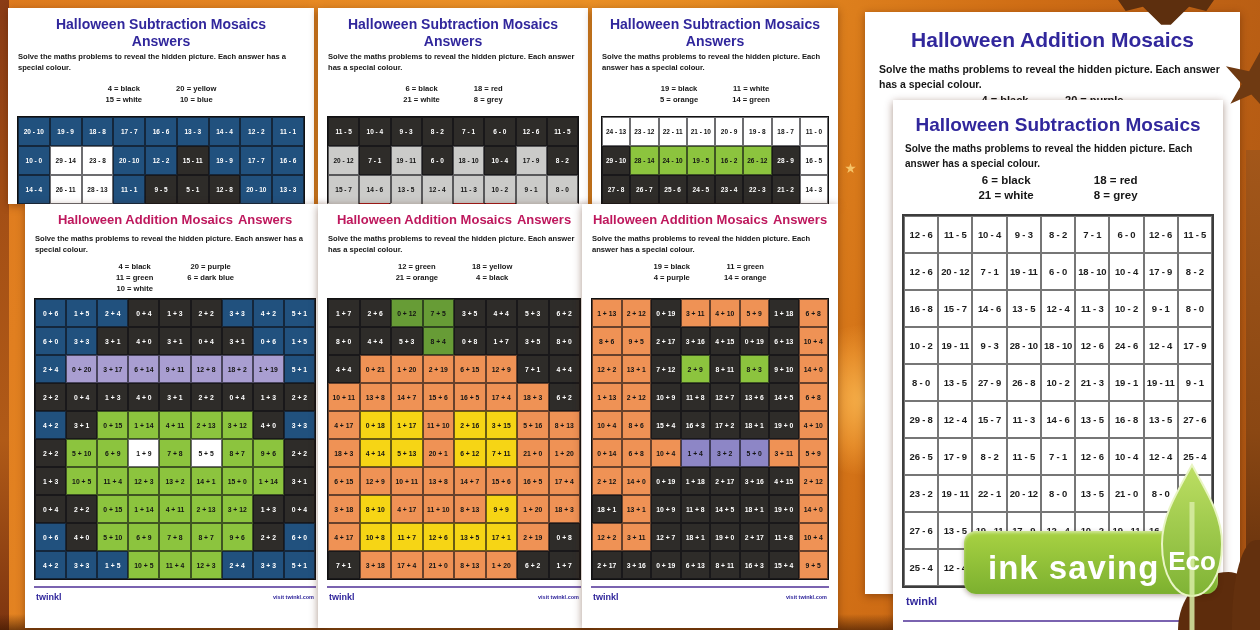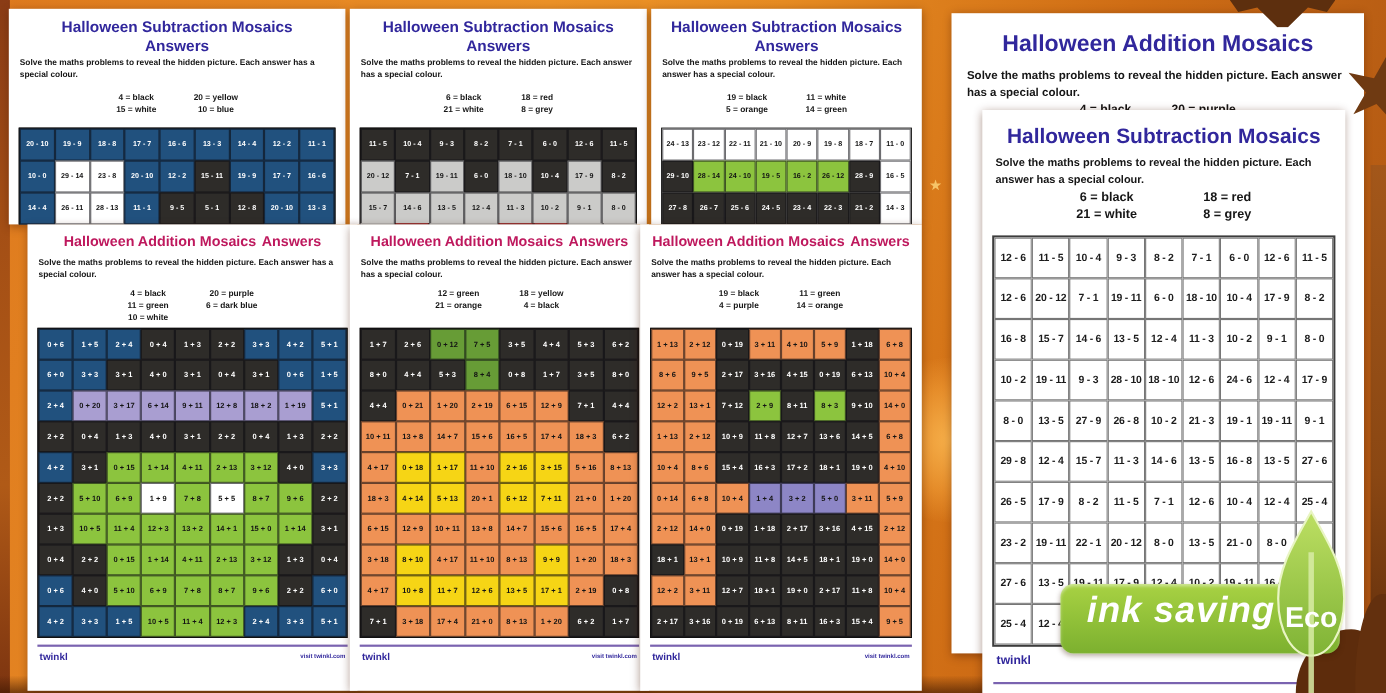--- a/index.html
+++ b/index.html
@@ -96,22 +96,22 @@
   #rpfront .key{top:74px;font-size:11.5px;gap:3px 60px;}
   .g-right{top:114px;grid-auto-rows:37px;font-size:9.5px;letter-spacing:-0.2px;
     background:#fff;border:2px solid #3c3c3c;}
   #rpfront .rule{position:absolute;left:10px;right:10px;top:520px;height:2px;background:#7a63b0;}
   #rpfront .brand{position:absolute;left:13px;top:495px;font-size:11px;font-weight:800;color:#31279c;}
 
   
   #banner{position:absolute;left:964px;top:531px;width:254px;height:63px;z-index:5;
     border-radius:12px;background:linear-gradient(#a8d243,#7cb02f);
     box-shadow:0 2px 5px rgba(60,30,0,.35), inset 0 2px 3px rgba(255,255,255,.45);}
-  #banner .label{position:absolute;left:24px;top:4px;font-size:33px;font-weight:600;color:#fff;
-    letter-spacing:1px;font-style:italic;}
+  #banner .label{position:absolute;left:24px;top:18px;font-size:33px;font-weight:600;color:#fff;
+    letter-spacing:1px;}
   #leaf{position:absolute;left:1156px;top:462px;width:72px;height:170px;z-index:6;}
   #eco-text{position:absolute;left:1156px;top:546px;width:72px;text-align:center;z-index:7;
     font-size:26px;font-weight:800;color:#fff;}
 </style>
 </head>
 <body>
 
 <div class="deco" id="left-strip"></div>
 <div class="deco" id="glow"></div>
 <div class="deco" id="right-strip"></div>

